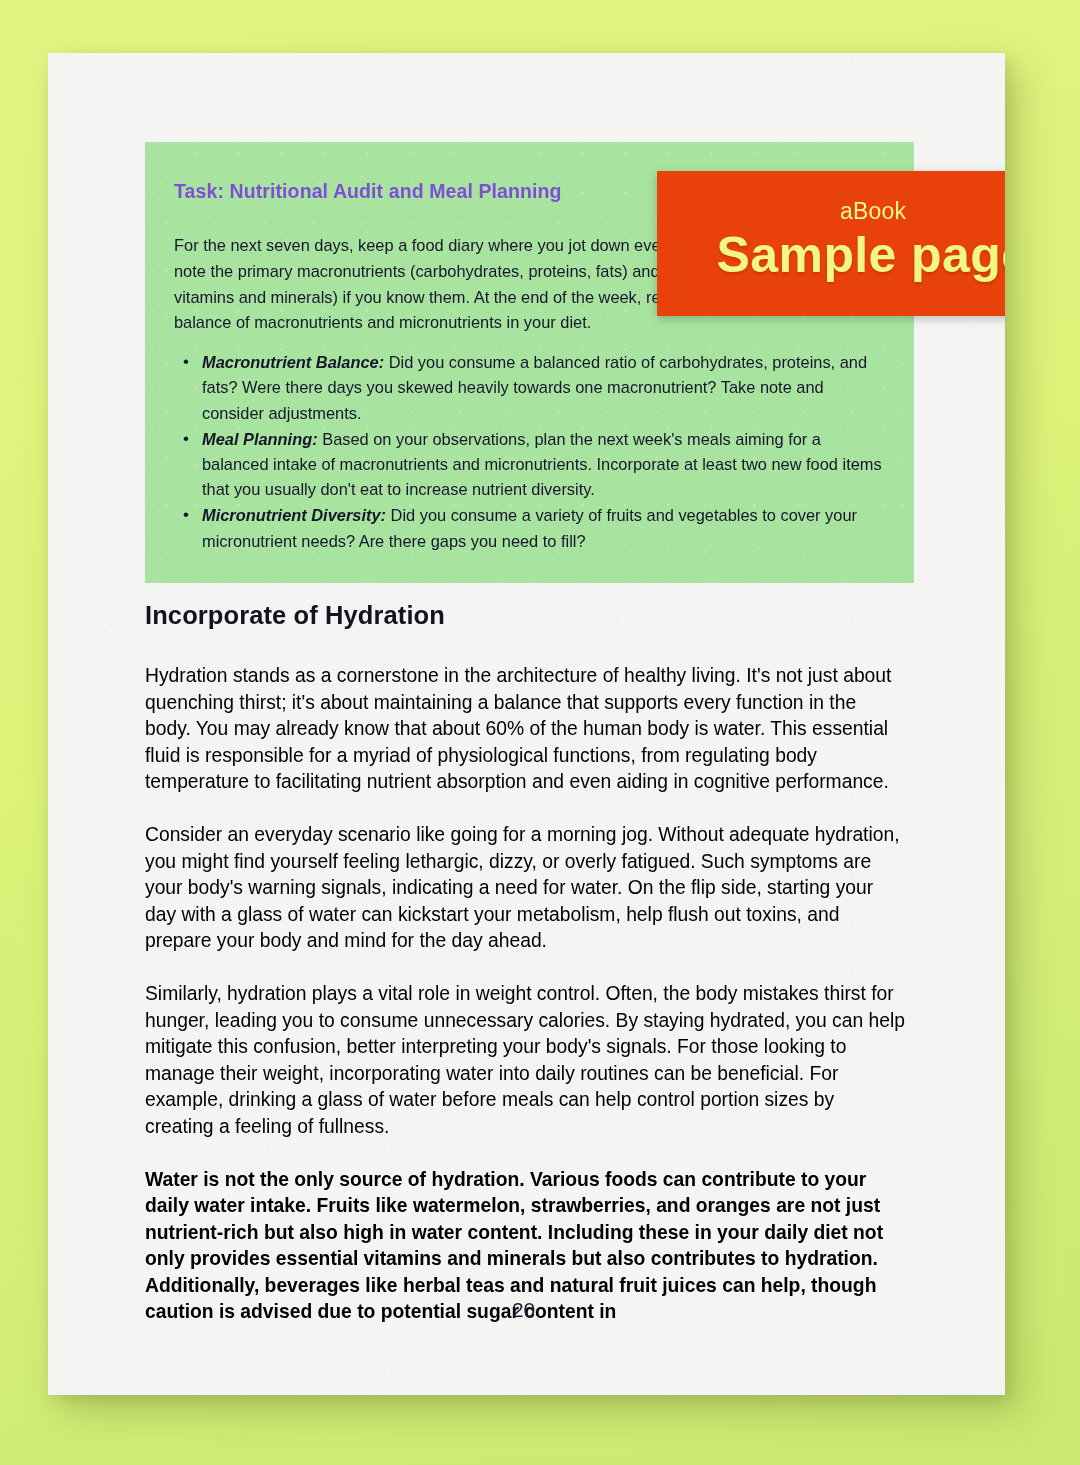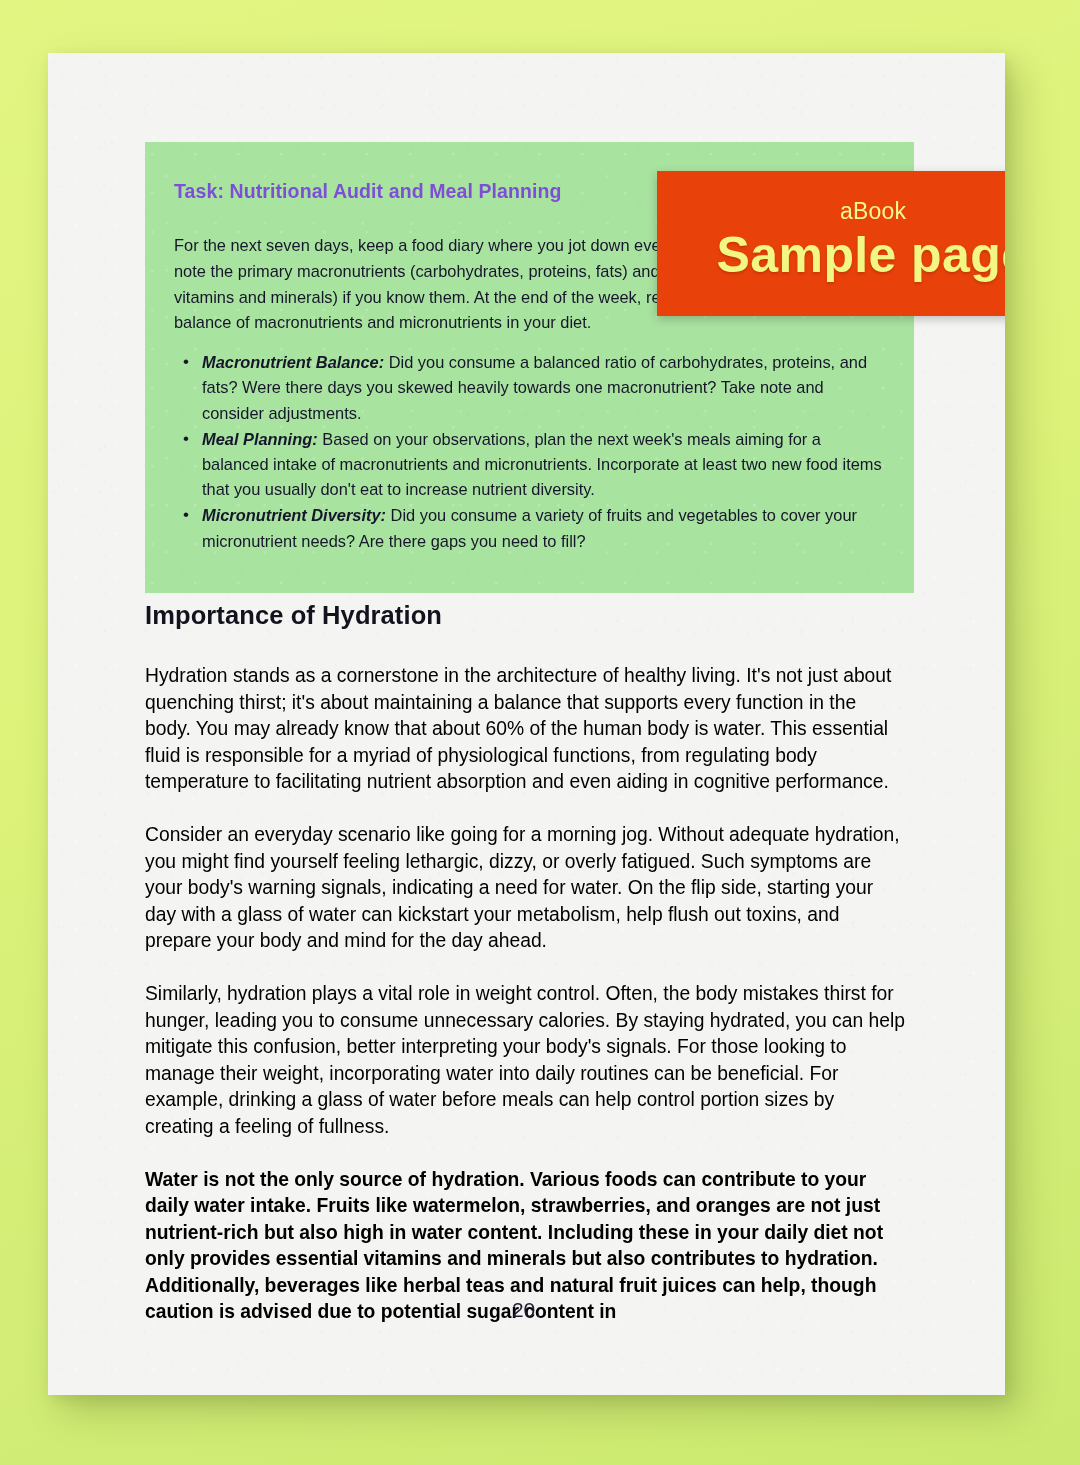--- a/index.html
+++ b/index.html
@@ -48,21 +48,21 @@
   }
 
   
   #task-box {
     position: absolute;
     left: 97px;
     top: 89px;
     width: 769px;
     min-height: 425px;
     background: #a9e3a0;
-    padding: 38px 30px 38px 29px;
+    padding: 38px 30px 28px 29px;
   }
 
   #task-box::after {
     content: "";
     position: absolute;
     inset: 0;
     pointer-events: none;
     opacity: .35;
     background-image:
       radial-gradient(circle at 17% 31%, rgba(255,255,255,.55) 0 1px, transparent 1.8px),
@@ -208,21 +208,21 @@
       </li>
     </ul>
   </section>
 
   <div id="sample-badge">
     <div id="badge-kicker">aBook</div>
     <div id="badge-title">Sample page</div>
   </div>
 
   <main id="body-content">
-    <h1 id="section-heading">Importance of Hydration</h1>
+    <h1 id="section-heading">Incorporate of Hydration</h1>
     <p class="body-para">Hydration stands as a cornerstone in the architecture of healthy living. It's not just about quenching thirst; it's about maintaining a balance that supports every function in the body. You may already know that about 60% of the human body is water. This essential fluid is responsible for a myriad of physiological functions, from regulating body temperature to facilitating nutrient absorption and even aiding in cognitive performance.</p>
     <p class="body-para">Consider an everyday scenario like going for a morning jog. Without adequate hydration, you might find yourself feeling lethargic, dizzy, or overly fatigued. Such symptoms are your body's warning signals, indicating a need for water. On the flip side, starting your day with a glass of water can kickstart your metabolism, help flush out toxins, and prepare your body and mind for the day ahead.</p>
     <p class="body-para">Similarly, hydration plays a vital role in weight control. Often, the body mistakes thirst for hunger, leading you to consume unnecessary calories. By staying hydrated, you can help mitigate this confusion, better interpreting your body's signals. For those looking to manage their weight, incorporating water into daily routines can be beneficial. For example, drinking a glass of water before meals can help control portion sizes by creating a feeling of fullness.</p>
     <p class="body-para">Water is not the only source of hydration. Various foods can contribute to your daily water intake. Fruits like watermelon, strawberries, and oranges are not just nutrient-rich but also high in water content. Including these in your daily diet not only provides essential vitamins and minerals but also contributes to hydration. Additionally, beverages like herbal teas and natural fruit juices can help, though caution is advised due to potential sugar content in</p>
   </main>
 
   <div id="page-number">20.</div>
 
 </div>
 

